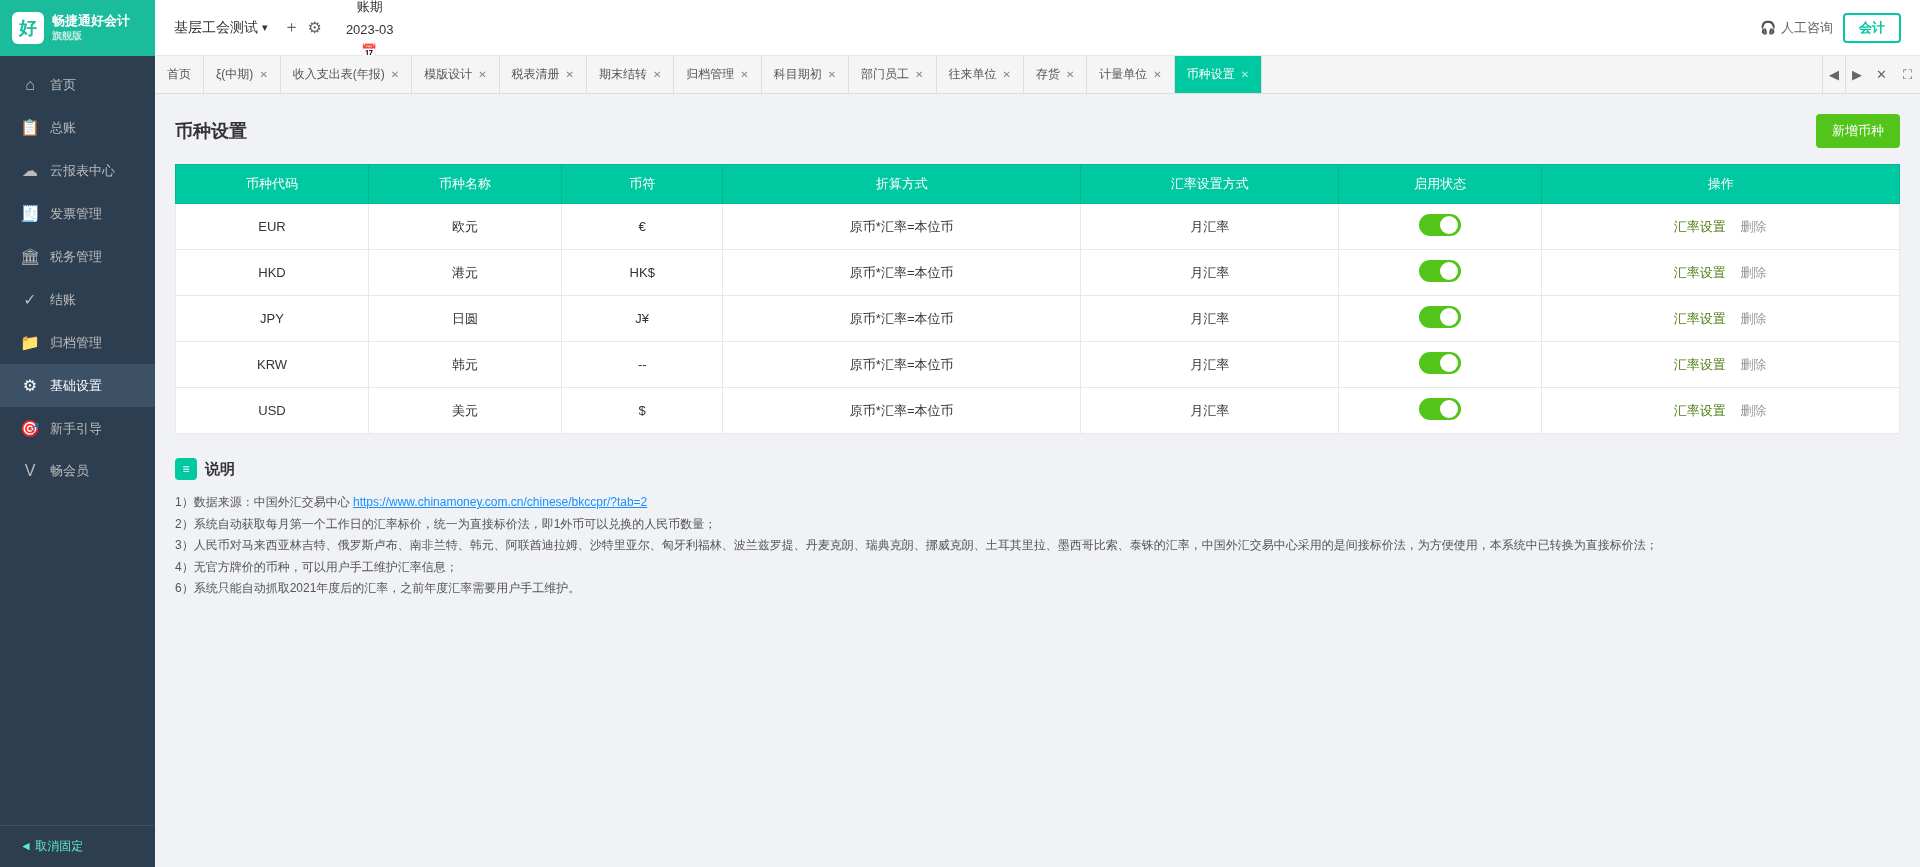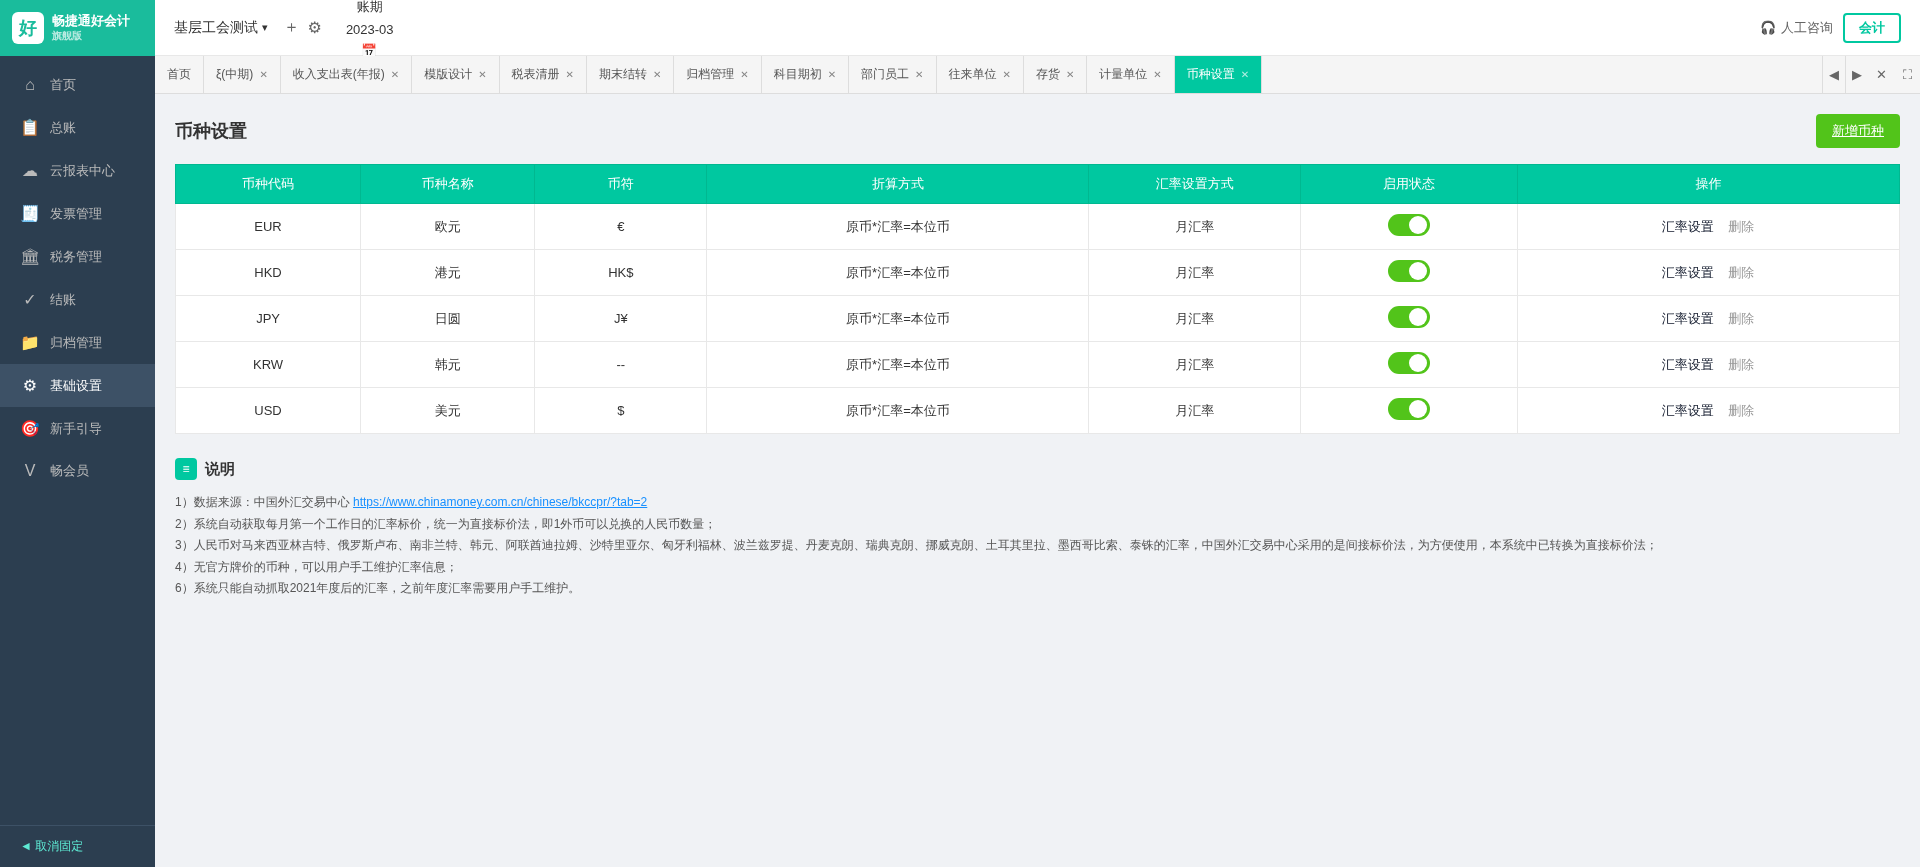--- a/index.html
+++ b/index.html
@@ -126,28 +126,27 @@
     }
     .page-title { font-size: 18px; color: #333; font-weight: bold; }
     .btn-new {
       background: #52c41a;
       color: white;
       border: none;
       padding: 8px 16px;
       border-radius: 4px;
       font-size: 13px;
       cursor: pointer;
-      text-decoration: underline;
     }
 
     
     .data-table { width: 100%; border-collapse: collapse; background: white; }
     .data-table thead tr { background: #00c8a0; color: white; }
     .data-table th {
-      padding: 10px 0;
+      padding: 10px 12px;
       text-align: center;
       font-size: 13px;
       font-weight: normal;
       border: 1px solid #00b890;
     }
     .data-table td {
       padding: 10px 19px;
       text-align: center;
       border: 1px solid #e8e8e8;
       font-size: 13px;
@@ -163,21 +162,21 @@
       position: relative;
     }
     .toggle-on::after {
       content: '';
       width: 18px; height: 18px;
       background: white;
       border-radius: 50%;
       position: absolute;
       right: 3px;
     }
-    .action-link { color: #0f172a; cursor: pointer; text-decoration: none; margin: 0 5px; }
+    .action-link { color: #4d7c0f; cursor: pointer; text-decoration: none; margin: 0 5px; }
     .action-delete { color: #999; cursor: pointer; margin: 0 6px; }
 
     
     .notes-section { margin-top: 24px; }
     .notes-title {
       display: flex; align-items: center; gap: 8px;
       font-size: 15px; color: #333; font-weight: bold;
       margin-bottom: 12px;
     }
     .notes-icon {

